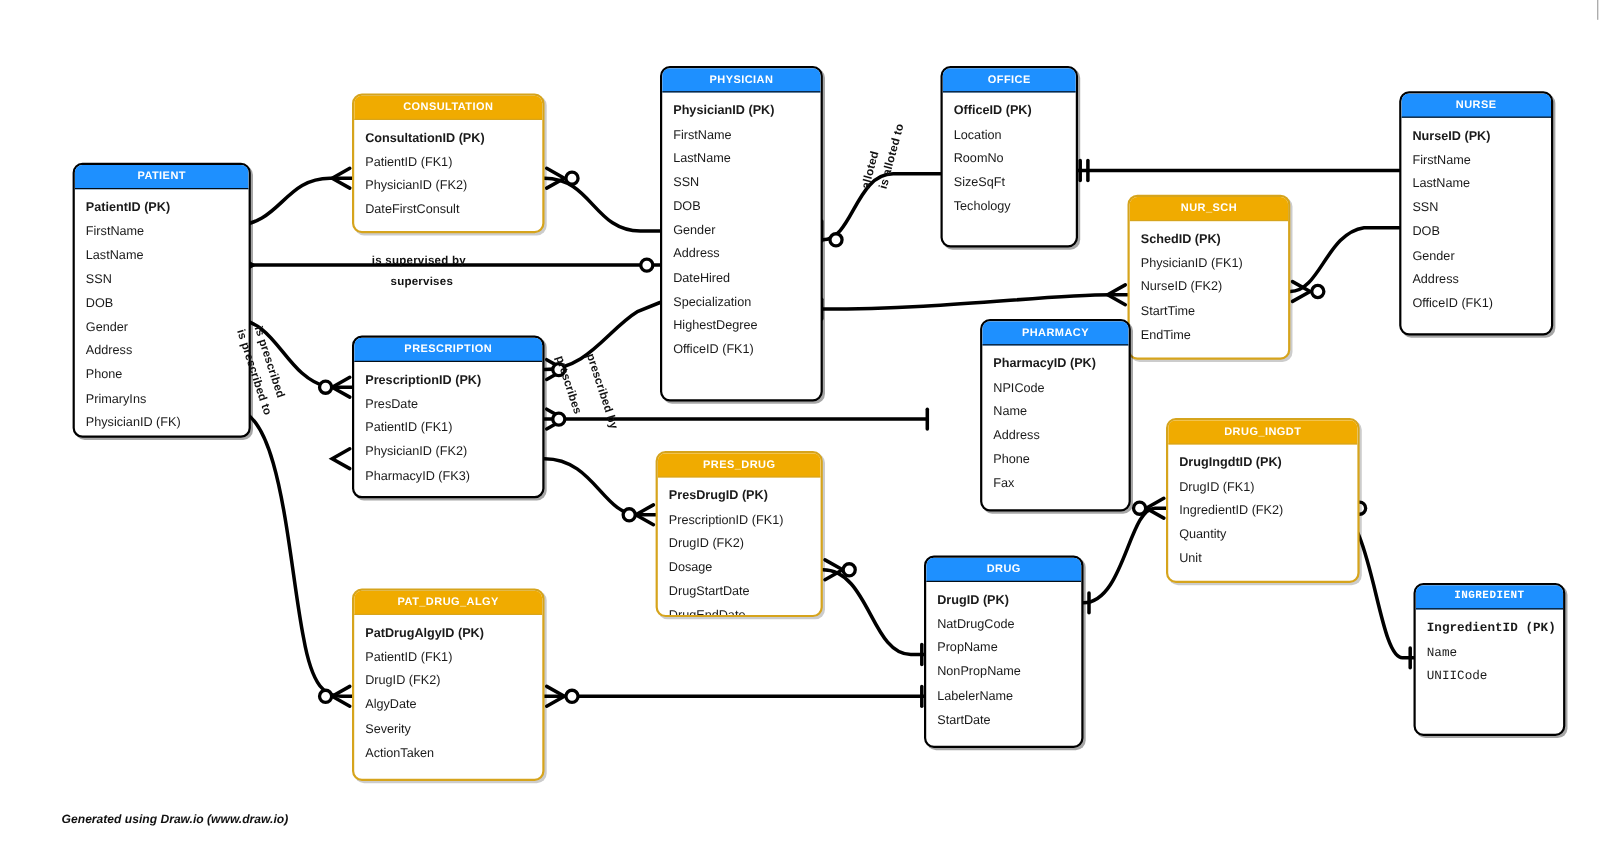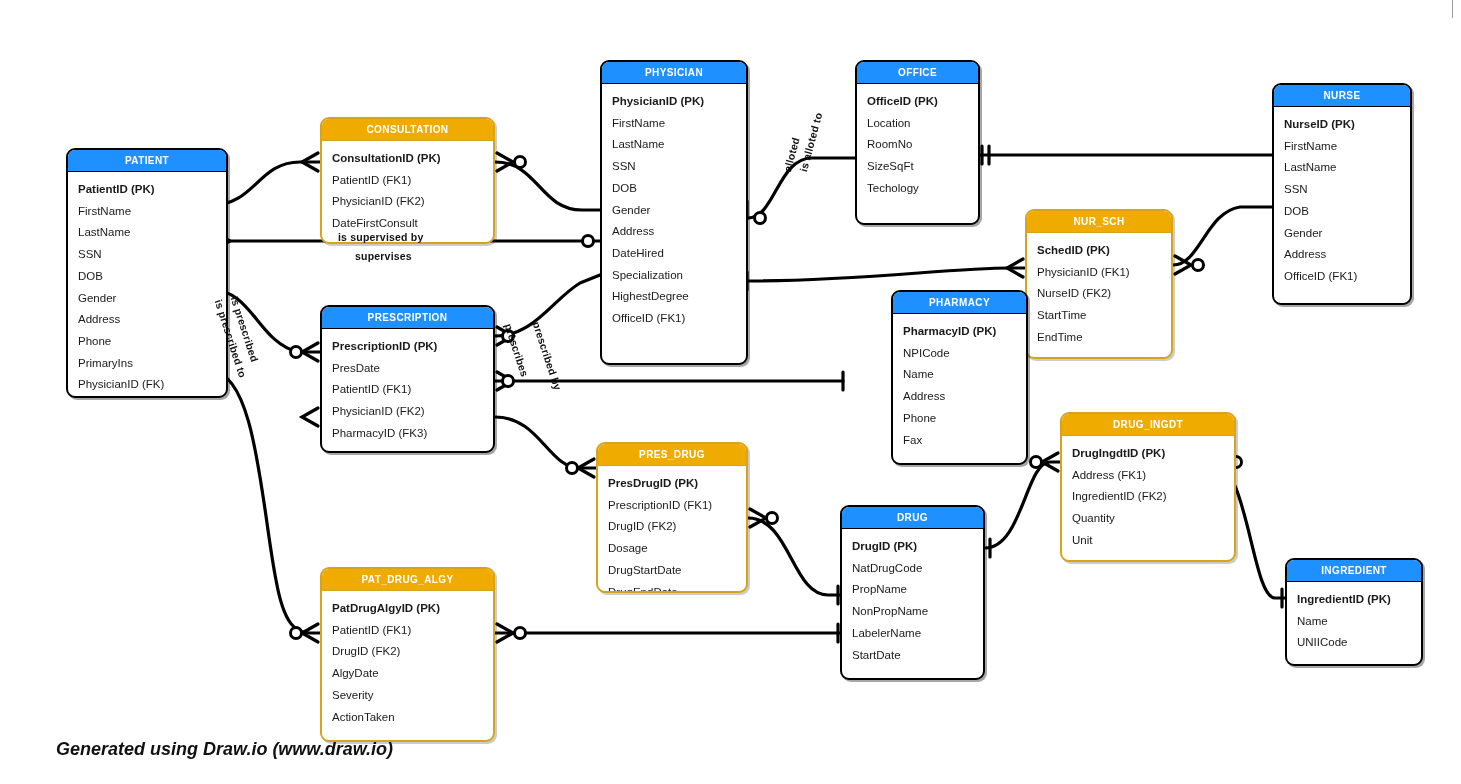--- a/index.html
+++ b/index.html
@@ -32,21 +32,20 @@
     box-sizing: border-box;
     background: #ffffff;
     border: 2px solid #000000;
     border-radius: 9px;
     box-shadow: 2px 2px 0 rgba(0,0,0,0.35);
     overflow: hidden;
   }
   .entity.gold {
     border-color: #D6A41C;
     box-shadow: 2px 2px 0 rgba(0,0,0,0.20);
-    margin-top: 32px;
   }
   .entity .etitle {
     height: 21px;
     line-height: 21px;
     text-align: center;
     font-weight: bold;
     font-size: 10px;
     color: #ffffff;
     letter-spacing: 0.4px;
     background: #1E90FF;
@@ -73,21 +72,21 @@
     font-size: 10.5px;
     font-weight: bold;
     color: #111111;
     white-space: nowrap;
     letter-spacing: 0.2px;
   }
   .footer {
     position: absolute;
     left: 56px;
     top: 739px;
-    font-size: 18px;
+    font-size: 11px;
     font-weight: bold;
     font-style: italic;
     color: #111111;
     white-space: nowrap;
   }
   .right-rule {
     position: absolute;
     right: 8px;
     top: 0;
     width: 1px;
@@ -305,38 +304,38 @@
           <div class="attr">Dosage</div>
           <div class="attr">DrugStartDate</div>
           <div class="attr">DrugEndDate</div>
           <div class="attr">Refills</div>
         </div>
       </div>
       <div class="entity gold" style="left: 1060px; top: 380px; width: 176px; height: 150px;">
         <div class="etitle">DRUG_INGDT</div>
         <div class="attrs">
           <div class="attr pk">DrugIngdtID (PK)</div>
-          <div class="attr">Address (FK1)</div>
+          <div class="attr">DrugID (FK1)</div>
           <div class="attr">IngredientID (FK2)</div>
           <div class="attr">Quantity</div>
           <div class="attr">Unit</div>
         </div>
       </div>
       <div class="entity" style="left: 840px; top: 505px; width: 145px; height: 175px;">
         <div class="etitle">DRUG</div>
         <div class="attrs">
           <div class="attr pk">DrugID (PK)</div>
           <div class="attr">NatDrugCode</div>
           <div class="attr">PropName</div>
           <div class="attr">NonPropName</div>
           <div class="attr">LabelerName</div>
           <div class="attr">StartDate</div>
         </div>
       </div>
-      <div class="entity" style="left: 1285px; top: 558px; width: 138px; height: 108px;">
+      <div class="entity" style="left: 1285px; top: 530px; width: 138px; height: 139px; font-family: Liberation Mono, monospace;">
         <div class="etitle">INGREDIENT</div>
         <div class="attrs">
           <div class="attr pk">IngredientID (PK)</div>
           <div class="attr">Name</div>
           <div class="attr">UNIICode</div>
         </div>
       </div>
       <div class="entity gold" style="left: 320px; top: 535px; width: 175px; height: 175px;">
         <div class="etitle">PAT_DRUG_ALGY</div>
         <div class="attrs">

